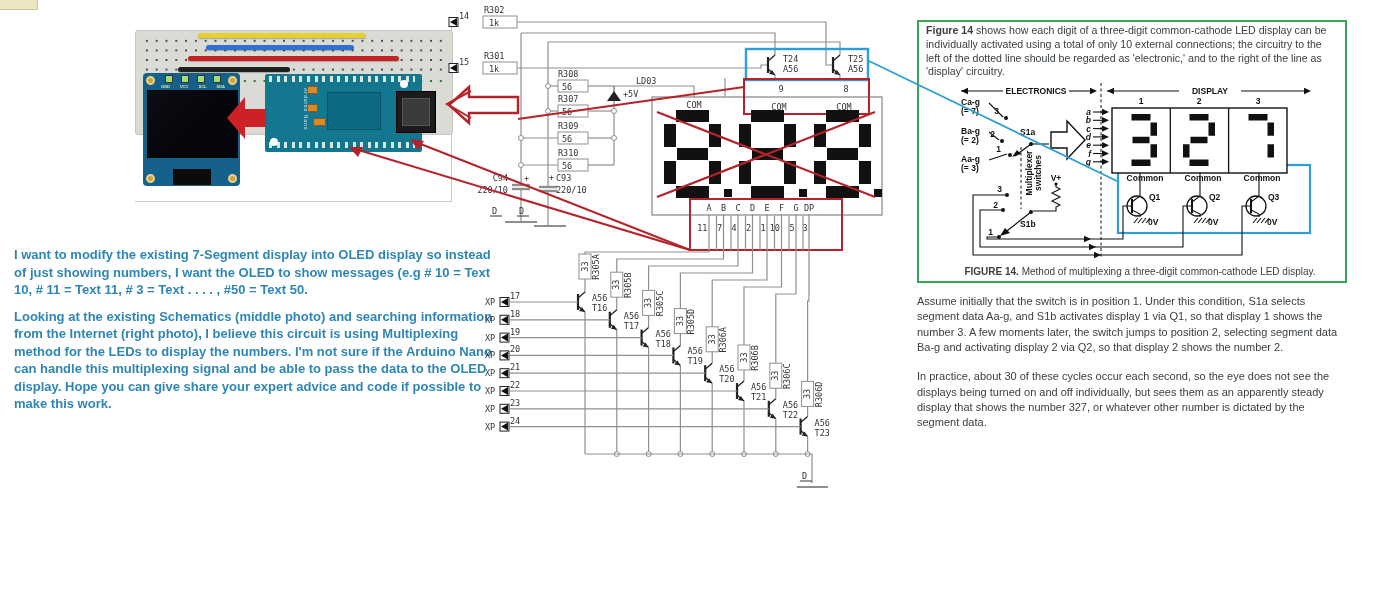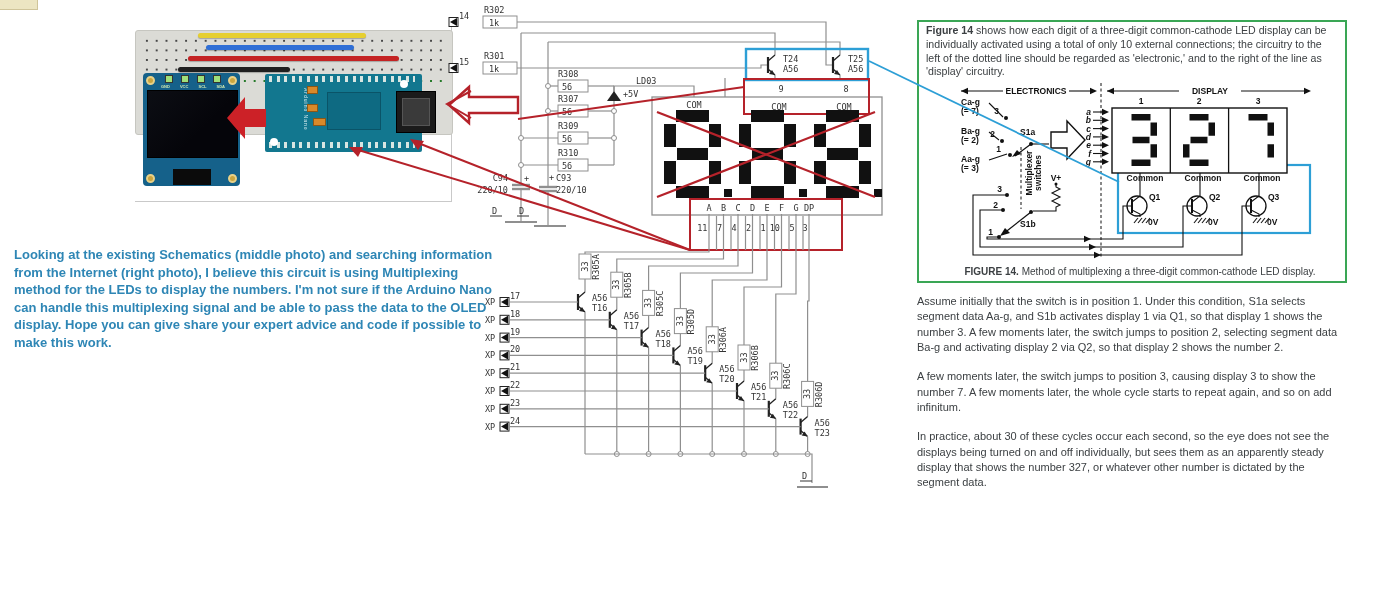--- a/index.html
+++ b/index.html
@@ -96,20 +96,21 @@
       <span class="cmp" style="left:42px;top:12px;width:9px;height:6px"></span>
       <span class="cmp" style="left:42px;top:30px;width:9px;height:6px"></span>
       <span class="cmp" style="left:48px;top:44px;width:11px;height:6px"></span>
       <div class="usb"></div>
       <span class="hole" style="left:5px;bottom:6px"></span>
       <span class="hole" style="right:14px;top:6px"></span>
     </div>
   </figure>
 
   <div class="message">
+    <p>I want to modify the existing 7-Segment display into OLED display so instead of just showing numbers, I want the OLED to show messages (e.g # 10 = Text 10, # 11 = Text 11, # 3 = Text  . . . . , #50 = Text 50.</p>
     <p>Looking at the existing Schematics (middle photo) and searching information from the Internet (right photo), I believe this circuit is using Multiplexing method for the LEDs to display the numbers. I'm not sure if the Arduino Nano can handle this multiplexing signal and be able to pass the data to the OLED display. Hope you can give share your expert advice and code if possible to make this work.</p>
   </div>
 
   <svg id="schem" width="900" height="596" viewBox="0 0 900 596" style="position:absolute;left:0;top:0" xmlns="http://www.w3.org/2000/svg">
     <g stroke="#8f8f8f" stroke-width="1.2" fill="none">
       <path d="M517 22 H826 V65 H833"></path>
       <path d="M517 68 H761 V65 H768"></path>
       <path d="M521 33 H775 V55"></path>
       <path d="M548 42 H840 V55"></path>
       <path d="M521 33 V185"></path>
@@ -532,21 +533,20 @@
             <text x="1269" y="199" class="ft">Q3</text>
             <text x="1263" y="180" text-anchor="middle" font-size="8" class="ft">Common</text>
             <path d="M1008 194 H974 V254 H1243 V205 H1252" stroke="#111" stroke-width="1.1" fill="none"></path>
             <path d="M1102 254 l-7 -3.2 v6.4 z" fill="#111"></path>
           </g>
       </svg>
       <div class="caption"><b>FIGURE 14.</b><span> Method of multiplexing a three-digit common-cathode LED display.</span></div>
     </div>
     <div class="bodytext">
       <p>Assume initially that the switch is in position 1. Under this condition, S1a selects segment data Aa-g, and S1b activates display 1 via Q1, so that display 1 shows the number 3. A few moments later, the switch jumps to position 2, selecting segment data Ba-g and activating display 2 via Q2, so that display 2 shows the number 2.</p>
-      <p>A few moments later, the switch jumps to position 3, causing display 3 to show the number 7. A few moments later, the whole cycle starts to repeat again, and so on add infinitum.</p>
       <p>In practice, about 30 of these cycles occur each second, so the eye does not see the displays being turned on and off individually, but sees them as an apparently steady display that shows the number 327, or whatever other number is dictated by the segment data.</p>
     </div>
   </section>
 
   <svg id="overlay" width="1380" height="596" viewBox="0 0 1380 596" style="position:absolute;left:0;top:0;pointer-events:none" xmlns="http://www.w3.org/2000/svg">
     <polygon points="227,118 245,97 245,109 266,109 266,127 245,127 245,139" style="fill:var(--arrow_red)"></polygon>
     <polygon points="449,105 469,87 469,97 518,97 518,113 469,113 469,123" fill="#fff" style="stroke:var(--annotation_red)" stroke-width="2.4"></polygon>
     <g style="stroke:var(--annotation_red)" stroke-width="2" fill="none">
       <path d="M518 119 L744 87"></path>
       <path d="M690 250 L413 141"></path>

